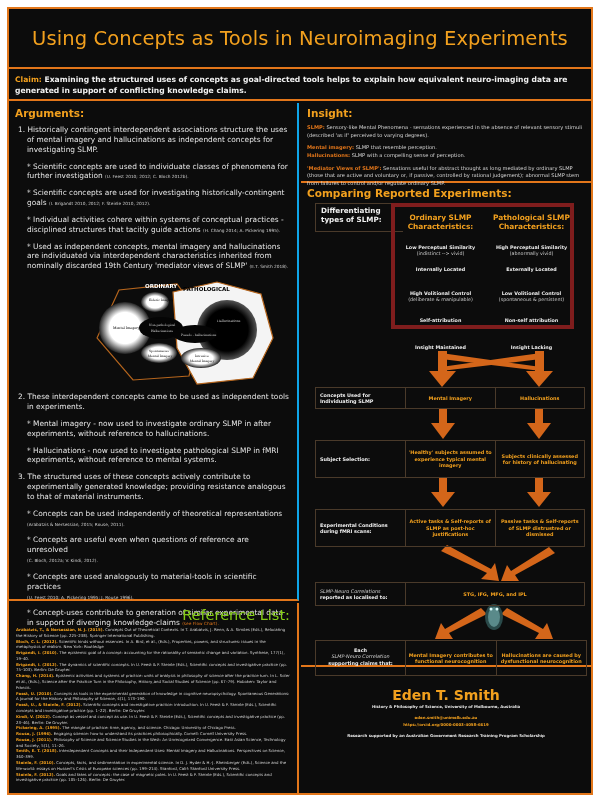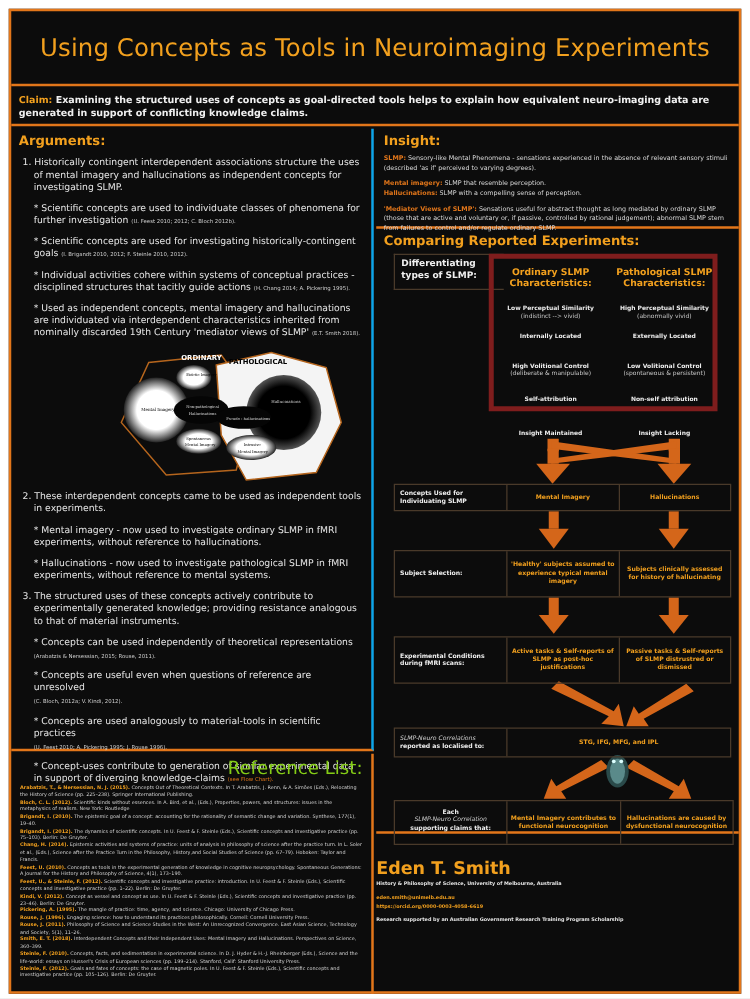--- a/index.html
+++ b/index.html
@@ -45,21 +45,21 @@
   .char-item { font-size: 4.8px; font-weight: bold; color: #ededed; line-height: 1.3; }
   .char-item .sub { font-weight: normal; color: #c8c8c8; display: block; }
 
   .row { position: absolute; left: 14px; width: 270px; border: 1px solid #4a3a2a; display: flex; }
   .row .lab { width: 90px; border-right: 1px solid #4a3a2a; padding: 3px 4px; font-size: 4.9px; font-weight: bold; color: #f0f0f0; display: flex; align-items: center; line-height: 1.3; }
   .row .cell { flex: 1; display: flex; align-items: center; justify-content: center; text-align: center; color: #f2a01e; font-weight: bold; font-size: 4.9px; line-height: 1.3; padding: 2px; }
   .row .cell + .cell { border-left: 1px solid #4a3a2a; }
   .row .lab i { font-weight: normal; color: #cfcfcf; }
   svg { display: block; }
 
-  .author { position: absolute; left: 292px; top: 672px; width: 290px; height: 114px; padding-top: 6px; }
+  .author { position: absolute; left: 292px; top: 672px; width: 290px; height: 114px; text-align: center; padding-top: 6px; }
   .author .name { color: #f2a01e; font-weight: bold; font-size: 14px; }
   .author .aff { font-size: 3.9px; font-weight: bold; color: #e6e6e6; margin-top: 1px; }
   .author .mail { font-size: 3.9px; color: #f2a01e; margin-top: 6px; font-weight: bold;}
   .author .orcid { font-size: 3.9px; color: #f2a01e; margin-top: 2px; font-weight: bold;}
   .author .fund { font-size: 3.9px; font-weight: bold; color: #e6e6e6; margin-top: 6px; }
 </style>
 </head>
 <body>
 
 <div class="poster">
@@ -112,21 +112,21 @@
           <text x="104" y="58" font-size="3" fill="#ddd" font-family="DejaVu Serif, serif">Pseudo - hallucinations</text>
           <text x="140" y="44" font-size="3.2" fill="#ccc" font-family="DejaVu Serif, serif">Hallucinations</text>
           <text x="72" y="74" font-size="3" fill="#000" font-family="DejaVu Serif, serif">Spontaneous</text>
           <text x="71" y="79" font-size="3" fill="#000" font-family="DejaVu Serif, serif">Mental Imagery</text>
           <text x="118" y="79" font-size="3" fill="#000" font-family="DejaVu Serif, serif">Intrusive</text>
           <text x="113" y="84" font-size="3" fill="#000" font-family="DejaVu Serif, serif">Mental Imagery</text>
         </svg>
       </div>
 
       <p class="main"><span>2.</span> <span>These interdependent concepts came to be used as independent tools in experiments.</span></p>
-      <p class="sub"><span>* Mental imagery - now used to investigate ordinary SLMP in fMRI experiments, without reference to hallucinations.</span></p>
+      <p class="sub"><span>* Mental imagery - now used to investigate ordinary SLMP in after experiments, without reference to hallucinations.</span></p>
       <p class="sub"><span>* Hallucinations - now used to investigate pathological SLMP in fMRI experiments, without reference to mental systems.</span></p>
 
       <p class="main"><span>3.</span> <span>The structured uses of these concepts actively contribute to experimentally generated knowledge; providing resistance analogous to that of material instruments.</span></p>
       <p class="sub"><span>* Concepts can be used independently of theoretical representations</span><br><span class="cite">(Arabatzis &amp; Nersessian, 2015; Rouse, 2011).</span></p>
       <p class="sub"><span>* Concepts are useful even when questions of reference are unresolved</span><br><span class="cite">(C. Bloch, 2012a; V. Kindi, 2012).</span></p>
       <p class="sub"><span>* Concepts are used analogously to material-tools in scientific practices</span><br><span class="cite">(U. Feest 2010; A. Pickering 1995; J. Rouse 1996).</span></p>
       <p class="sub"><span>* Concept-uses contribute to generation of similar experimental data in support of diverging knowledge-claims</span> <span class="cite or">(see Flow Chart).</span></p>
     </div>
   </div>
 

